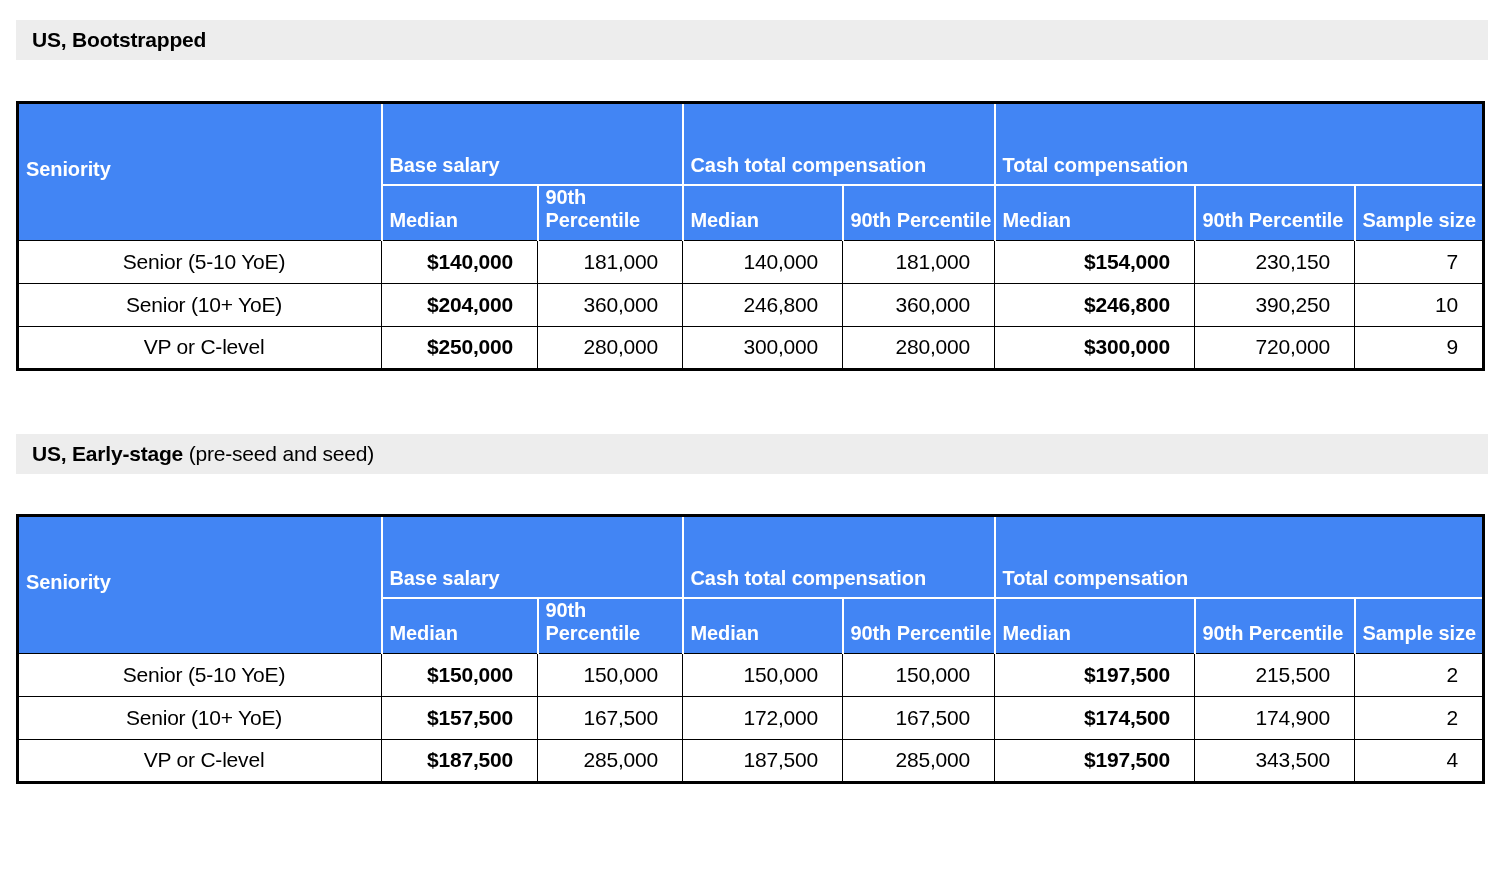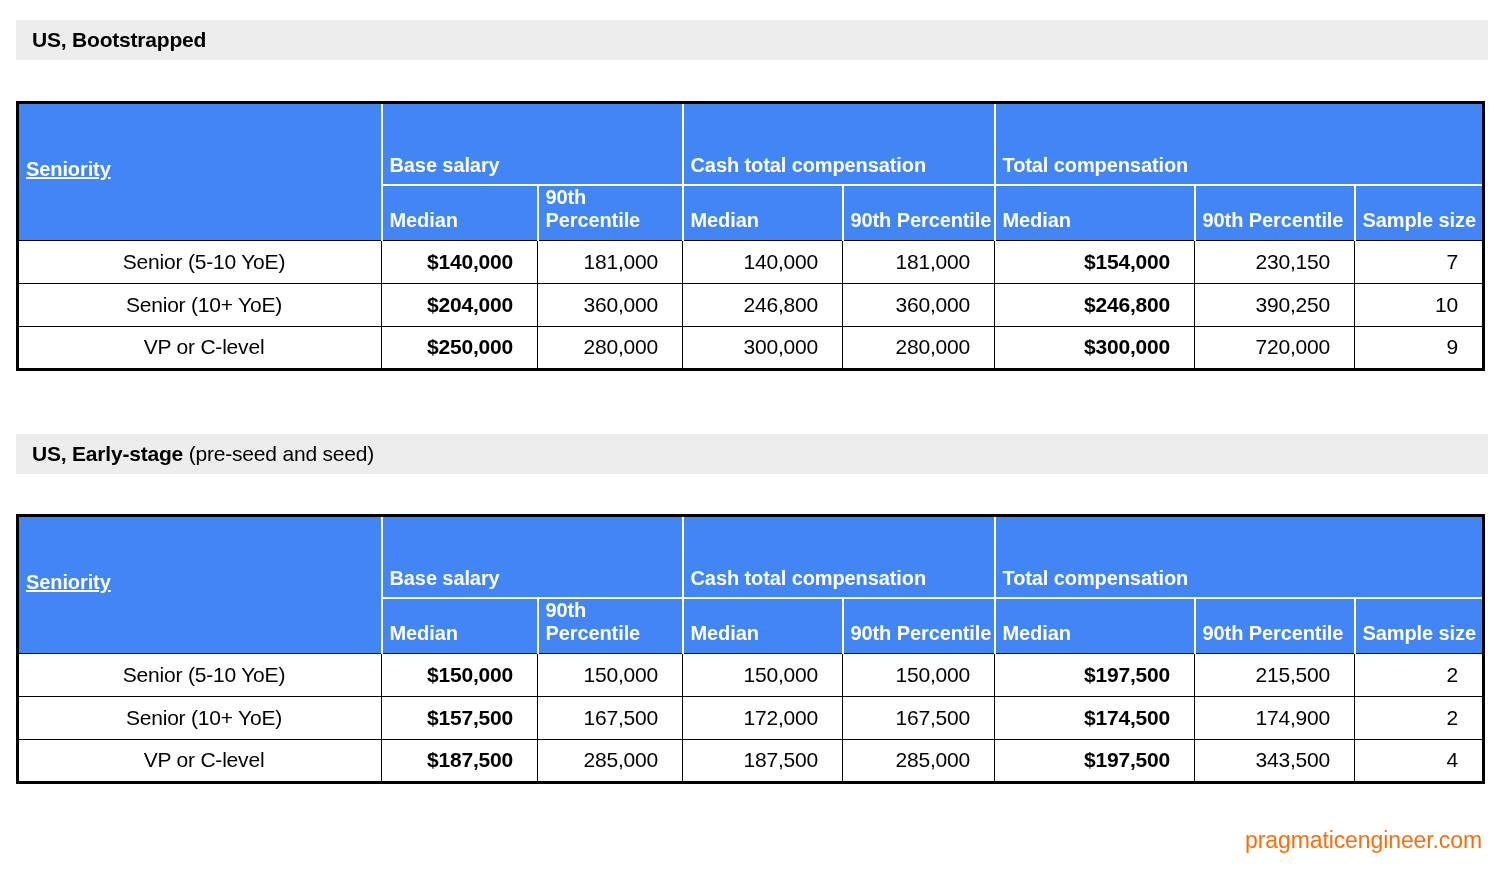--- a/index.html
+++ b/index.html
@@ -85,21 +85,20 @@
     line-height: 1.18;
     padding: 0 0 6px 7px;
     border-right: 2px solid #ffffff;
     border-bottom: 2px solid #ffffff;
     box-sizing: border-box;
   }
   .comp-table thead tr.grp-row th.grp-seniority {
     vertical-align: middle;
     border-bottom: none;
     padding-bottom: 4px;
-    text-decoration: underline;
   }
   .comp-table thead tr.grp-row th.grp-last { border-right: none; margin-left: 12px; }
   .comp-table thead tr.sub-row th.sub-last { border-right: none; margin-top: 17px; }
   .comp-table thead tr.sub-row th {
     border-bottom: none;
     height: 52px;
     padding-bottom: 7px;
   }
   .comp-table thead tr.grp-row th { height: 82px; }
 
@@ -271,15 +270,14 @@
         <td class="num">285,000</td>
         <td class="num">187,500</td>
         <td class="num">285,000</td>
         <td class="num strong">$197,500</td>
         <td class="num">343,500</td>
         <td class="num">4</td>
       </tr>
     </tbody>
   </table>
 
-  <div class="watermark">pragmaticengineer.com</div>
 
 </div>
 
 </body></html>

